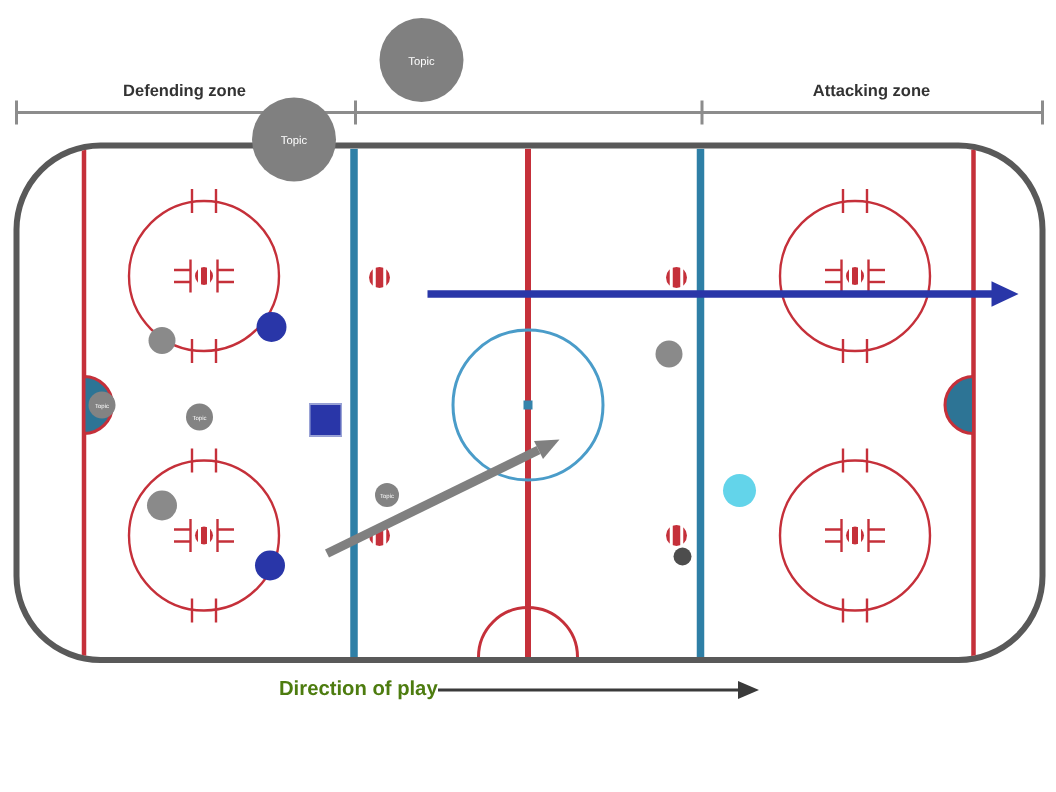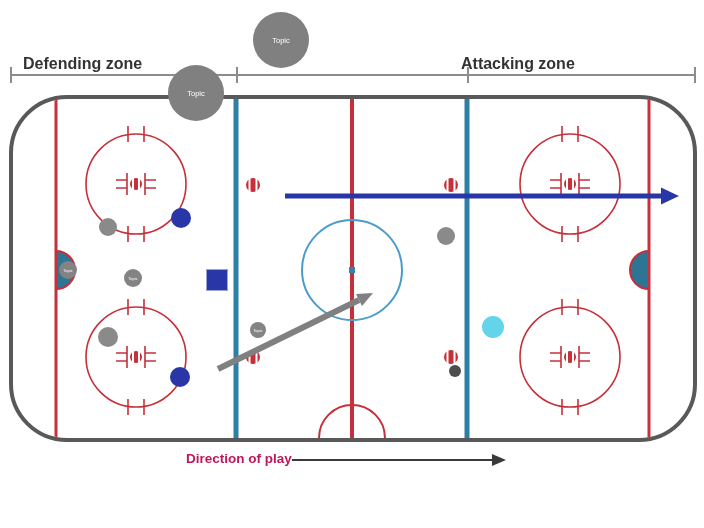--- a/index.html
+++ b/index.html
@@ -22,22 +22,22 @@
   .bracket-tick {
     position: absolute;
     top: 67px;
     width: 2px; height: 16px;
     background: #8c8c8c;
   }
   .zone-label {
     position: absolute;
     top: 55px;
     width: 200px;
-    text-align: left;
-    font-size: 16px;
+    text-align: center;
+    font-size: 11px;
     font-weight: bold;
     color: #333333;
   }
   
   .topic {
     position: absolute;
     width: 56px; height: 56px;
     border-radius: 50%;
     background: #808080;
     color: #ffffff;
@@ -87,21 +87,21 @@
     background: #2936a8;
     border: 1px solid #9aa3d6;
     z-index: 20;
   }
   
   .direction-label {
     position: absolute;
     left: 186px; top: 451px;
     font-size: 13.5px;
     font-weight: bold;
-    color: #be185d;
+    color: #4d7c0f;
   }
   .direction-line {
     position: absolute;
     left: 292px; top: 459px;
     width: 201px; height: 2px;
     background: #3a3a3a;
   }
   .direction-head {
     position: absolute;
     left: 492px; top: 454px;
@@ -116,21 +116,21 @@
 
 <div id="stage">
 
   <div class="bracket-line"></div>
   <div class="bracket-tick" style="left:10px"></div>
   <div class="bracket-tick" style="left:236px"></div>
   <div class="bracket-tick" style="left:467px"></div>
   <div class="bracket-tick" style="left:694px"></div>
 
   <div class="zone-label" style="left:23px">Defending zone</div>
-  <div class="zone-label" style="left:461px">Attacking zone</div>
+  <div class="zone-label" style="left:481px">Attacking zone</div>
 
   <div class="topic" style="left:253px; top:12px">
     <span>Topic</span>
   </div>
   <div class="topic" style="left:168px; top:65px">
     <span>Topic</span>
   </div>
 
   <div id="rink">
     <svg id="rink-svg" width="680" height="339" viewBox="0 0 680 339">

